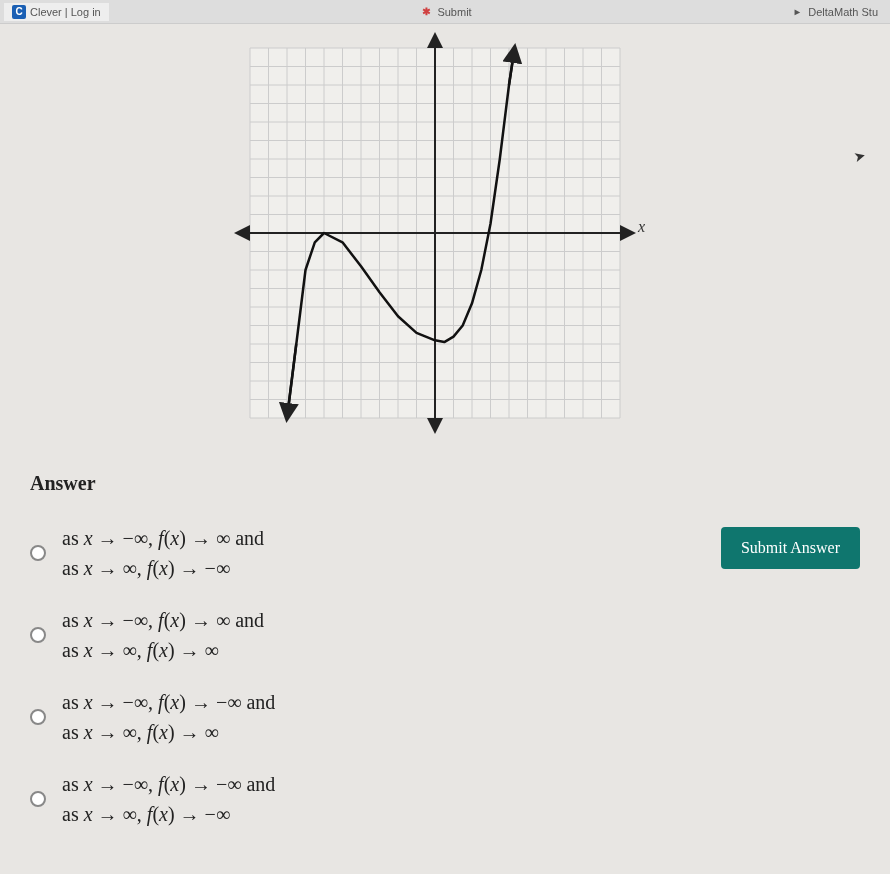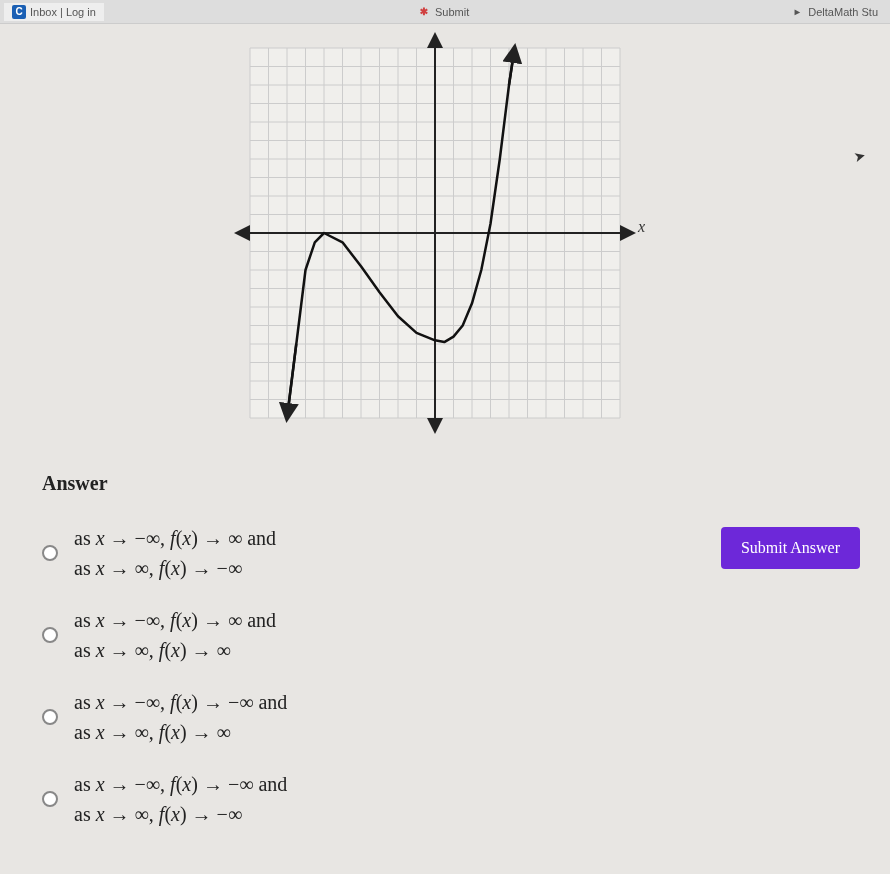--- a/index.html
+++ b/index.html
@@ -44,21 +44,21 @@
     .fav-inbox { color: #d04040; }
     .spacer { flex: 1; }
     .content-area { padding: 4px 0 0 0; }
     .graph-wrap {
       display: flex;
       justify-content: center;
       padding-top: 0;
     }
     .graph-container { position: relative; }
     .answer-section {
-      padding: 30px 30px 0 42px;
+      padding: 30px 30px 0 30px;
     }
     .answer-heading {
       font-family: Georgia, serif;
       font-weight: bold;
       font-size: 20px;
       color: #222;
       margin-bottom: 28px;
     }
     .options-row {
       display: flex;
@@ -83,21 +83,21 @@
     }
     .option-text {
       font-family: 'Times New Roman', serif;
       font-size: 20px;
       color: #222;
       line-height: 1.5;
     }
     .math-x { font-style: italic; }
     .math-f { font-style: italic; }
     .submit-btn {
-      background: #6d28d9;
+      background: #0f766e;
       color: #fff;
       font-family: Georgia, serif;
       font-size: 16px;
       padding: 12px 20px;
       border: none;
       border-radius: 4px;
       cursor: pointer;
       white-space: nowrap;
       margin-top: 4px;
       margin-left: 44px;
@@ -117,21 +117,21 @@
       color: #333;
       transform: rotate(-15deg);
     }
   </style>
 </head>
 <body>
 
 <div class="tab-bar">
   <div class="tab active">
     <span class="favicon fav-clever">C</span>
-    <span>Inbox | Log in</span>
+    <span>Clever | Log in</span>
   </div>
   <div class="spacer"></div>
   <div class="tab">
     <span class="favicon fav-inbox">✱</span>
     <span>Submit</span>
   </div>
   <div class="spacer"></div>
   <div class="tab">
     <span class="favicon">▸</span>
     <span>DeltaMath Stu</span>

